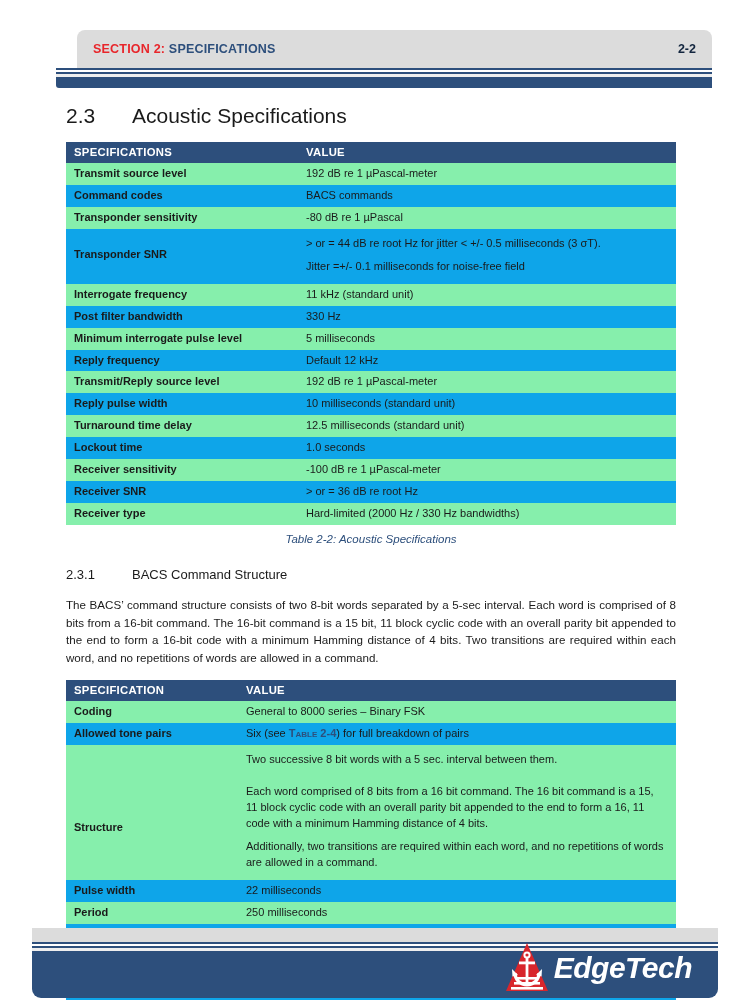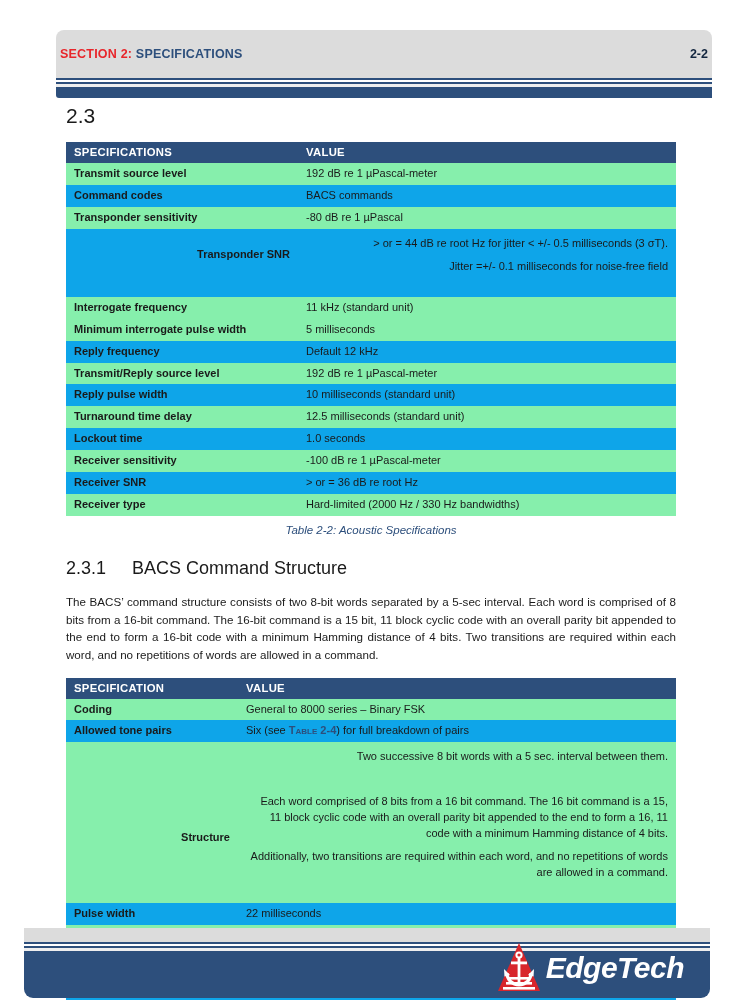--- a/index.html
+++ b/index.html
@@ -18,28 +18,29 @@
 
   
   .header-wrap {
     position: absolute;
     left: 56px;
     top: 30px;
     width: 656px;
   }
   .header-band {
     background: #dcdcdc;
-    height: 48px;
+    height: 38px;
     border-top-left-radius: 8px;
     border-top-right-radius: 8px;
     display: flex;
     align-items: center;
     justify-content: space-between;
-    padding: 0 4px;
+    padding: 0 16px;
     box-sizing: border-box;
+    margin-left: 21px;
   }
   .header-title {
     font-size: 12.5px;
     font-weight: bold;
     letter-spacing: 0.2px;
   }
   .header-title .sec {
     color: #e8262b;
   }
   .header-title .spec {
@@ -70,21 +71,21 @@
   }
   .h2 {
     font-size: 21px;
     font-weight: normal;
     color: #1a1a1a;
     margin: 0 0 14px 0;
     display: flex;
   }
   .h2 .num { width: 66px; }
   .h3 {
-    font-size: 18px;
+    font-size: 13px;
     font-weight: normal;
     color: #1a1a1a;
     margin: 22px 0 14px 0;
     display: flex;
   }
   .h3 .num { width: 66px; }
   .body-p {
     font-size: 11.6px;
     line-height: 1.52;
     margin: 0 0 14px 0;
@@ -111,41 +112,41 @@
     font-size: 11px;
     padding: 3px 8px 3px 8px;
     vertical-align: middle;
     line-height: 1.45;
   }
   .spec-table td.k { font-weight: bold; }
   .spec-table tr.odd td { background: #86efac; }
   .spec-table tr.even td { background: #0ea5e9; }
   .spec-table td p { margin: 0 0 7px 0; }
   .spec-table td p:last-child { margin-bottom: 0; }
-  .spec-table td.pad { padding-top: 7px; padding-bottom: 22px; text-align: right; }
+  .spec-table td.pad { padding-top: 7px; padding-bottom: 9px; }
   .xref {
     color: #2d4f7c;
     font-variant: small-caps;
     font-weight: bold;
   }
   .xref-num { color: #2d4f7c; font-weight: bold; }
 
   .tbl-caption {
     text-align: center;
     font-size: 11.5px;
     font-style: italic;
     color: #2d4f7c;
     margin: 8px 0 0 0;
     width: 610px;
   }
 
   
   .footer-wrap {
     position: absolute;
-    left: 24px;
+    left: 32px;
     top: 928px;
     width: 686px;
   }
   .footer-top {
     height: 14px;
     background: #dcdcdc;
   }
   .footer-rules .f1 { height: 2px; background: #2d4f7c; }
   .footer-rules .f2 { height: 2px; background: #ffffff; }
   .footer-rules .f3 { height: 2px; background: #2d4f7c; }
@@ -193,20 +194,21 @@
       <div class="r3"></div>
       <div class="r4"></div>
       <div class="r5"></div>
   </div>
 </div>
 
 <div class="content">
 
   <h2 class="h2">
     <span class="num">2.3</span>
+    <span>Acoustic Specifications</span>
   </h2>
 
 
   <table class="spec-table">
     <colgroup>
         <col style="width:232px">
         <col style="width:378px">
       </colgroup>
     <thead>
       <tr>
@@ -231,22 +233,26 @@
         <td class="k pad">Transponder SNR</td>
         <td class="pad">
           <p>&gt; or = 44 dB re root Hz for jitter &lt; +/- 0.5 milliseconds (3 σT).</p>
           <p>Jitter =+/- 0.1 milliseconds for noise-free field</p>
         </td>
       </tr>
       <tr class="odd">
         <td class="k">Interrogate frequency</td>
         <td>11 kHz (standard unit)</td>
       </tr>
-      <tr class="odd">
-        <td class="k">Minimum interrogate pulse width</td>
+      <tr class="even">
+        <td class="k">Post filter bandwidth</td>
+        <td>330 Hz</td>
+      </tr>
+      <tr class="odd">
+        <td class="k">Minimum interrogate pulse level</td>
         <td>5 milliseconds</td>
       </tr>
       <tr class="even">
         <td class="k">Reply frequency</td>
         <td>Default 12 kHz</td>
       </tr>
       <tr class="odd">
         <td class="k">Transmit/Reply source level</td>
         <td>192 dB re 1 µPascal-meter</td>
       </tr>

